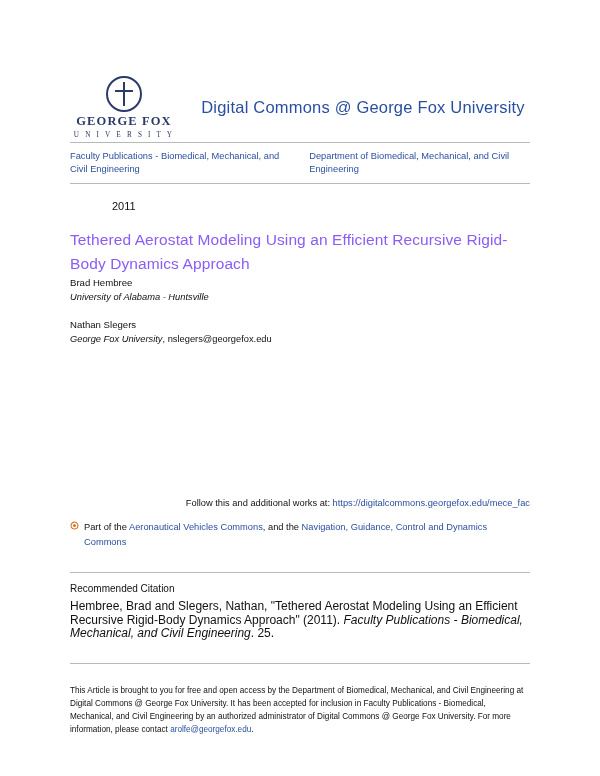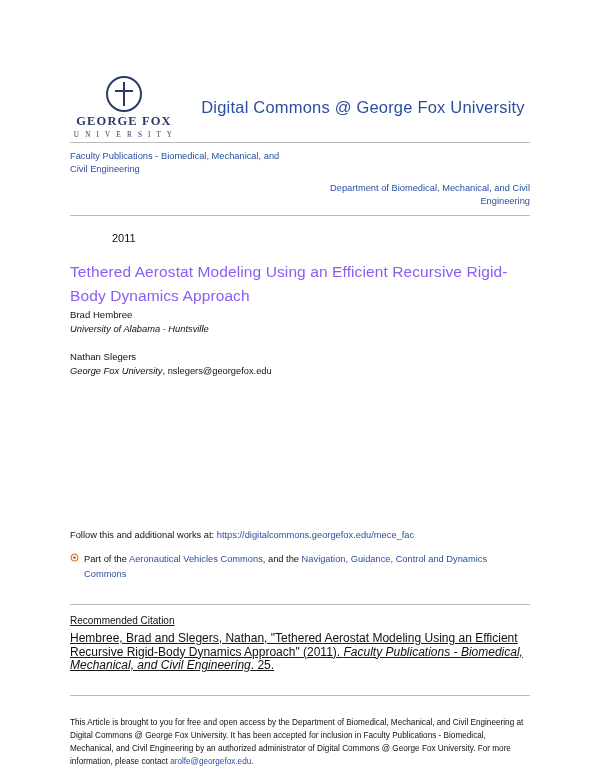--- a/index.html
+++ b/index.html
@@ -99,22 +99,21 @@
     padding: 7px 0 8px 0;
     font-size: 9.3px;
     color: #2b4fa0;
     line-height: 12.5px;
   }
   .series-left {
     width: 48%;
   }
   .series-right {
     width: 48%;
-    text-align: right;
-    margin-top: 32px;
+    text-align: left;
   }
 
   
   .year {
     font-size: 11px;
     color: #111;
     margin-top: 16px;
     margin-left: 42px;
   }
   .doc-title {
@@ -143,20 +142,21 @@
   .author-affil .email {
     font-style: normal;
   }
 
   
   .follow {
     margin-top: 150px;
     font-size: 9.3px;
     color: #111;
     line-height: 14px;
+    text-align: right;
   }
   a.link, .link {
     color: #2b4fa0;
     text-decoration: none;
   }
   .disciplines {
     margin-top: 10px;
     font-size: 9.3px;
     color: #111;
     line-height: 15px;
@@ -173,21 +173,20 @@
     color: #d06a1b;
     font-weight: bold;
     line-height: 11px;
   }
 
   
   .citation-wrap {
     margin-top: 22px;
     border-top: 1px solid #b9b9b9;
     padding-top: 10px;
-    text-decoration: underline;
   }
   .citation-head {
     font-size: 10px;
     color: #111;
     margin-bottom: 6px;
   }
   .citation-body {
     font-size: 12px;
     line-height: 13.5px;
     color: #111;

